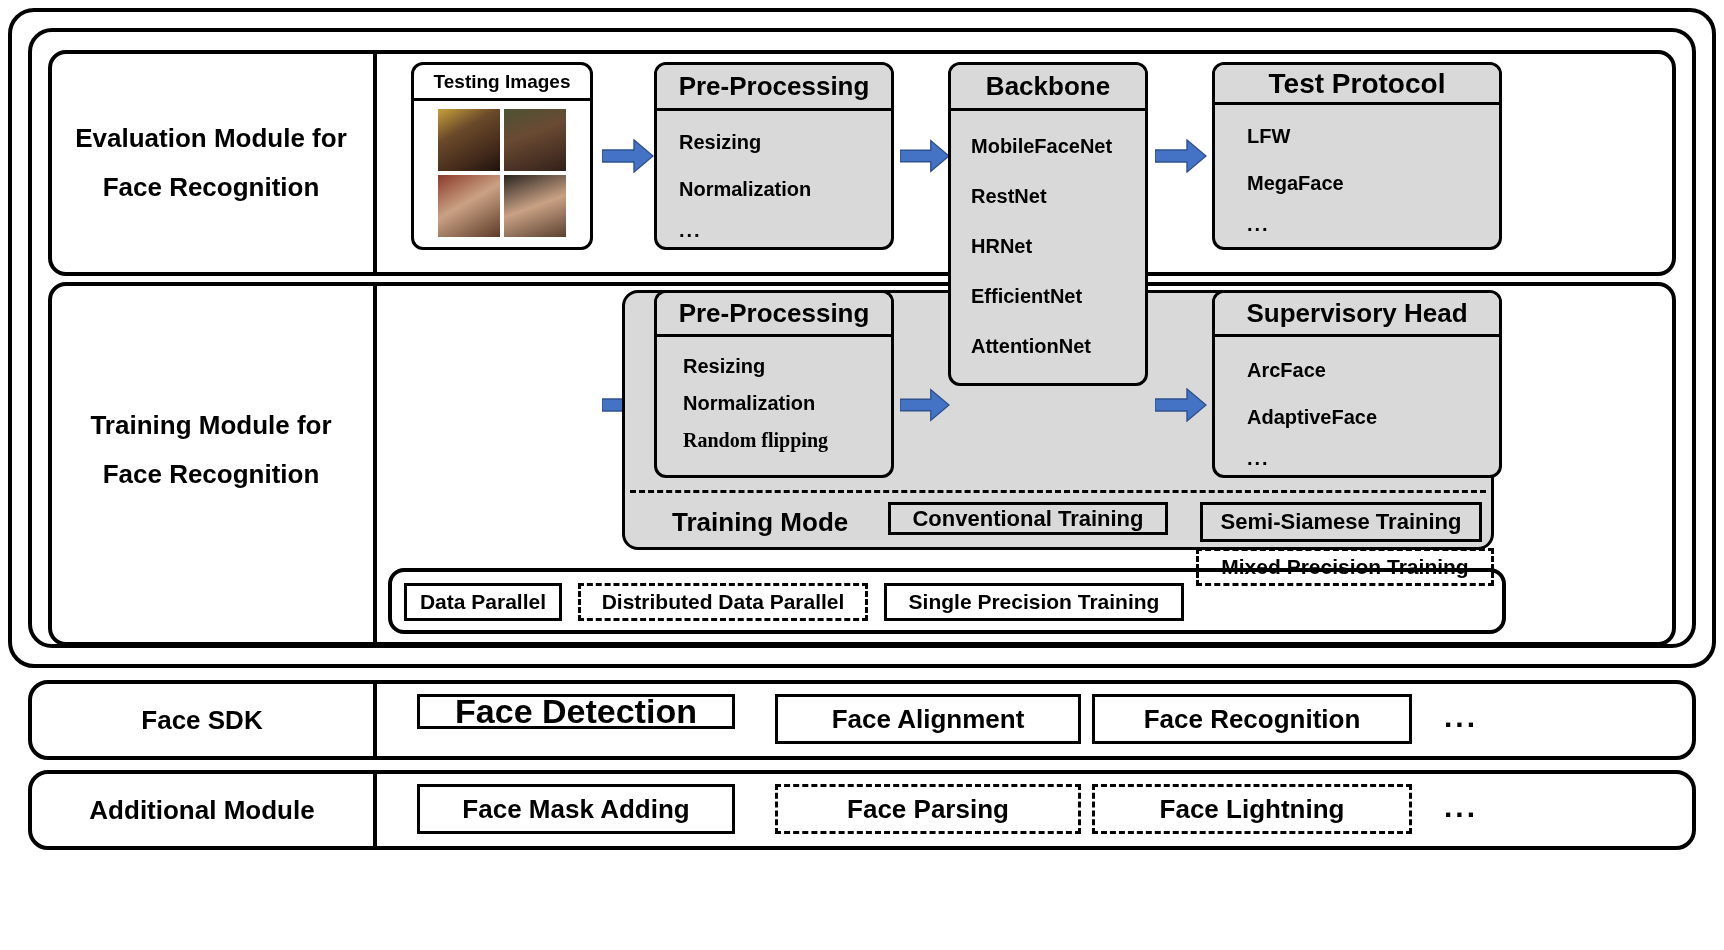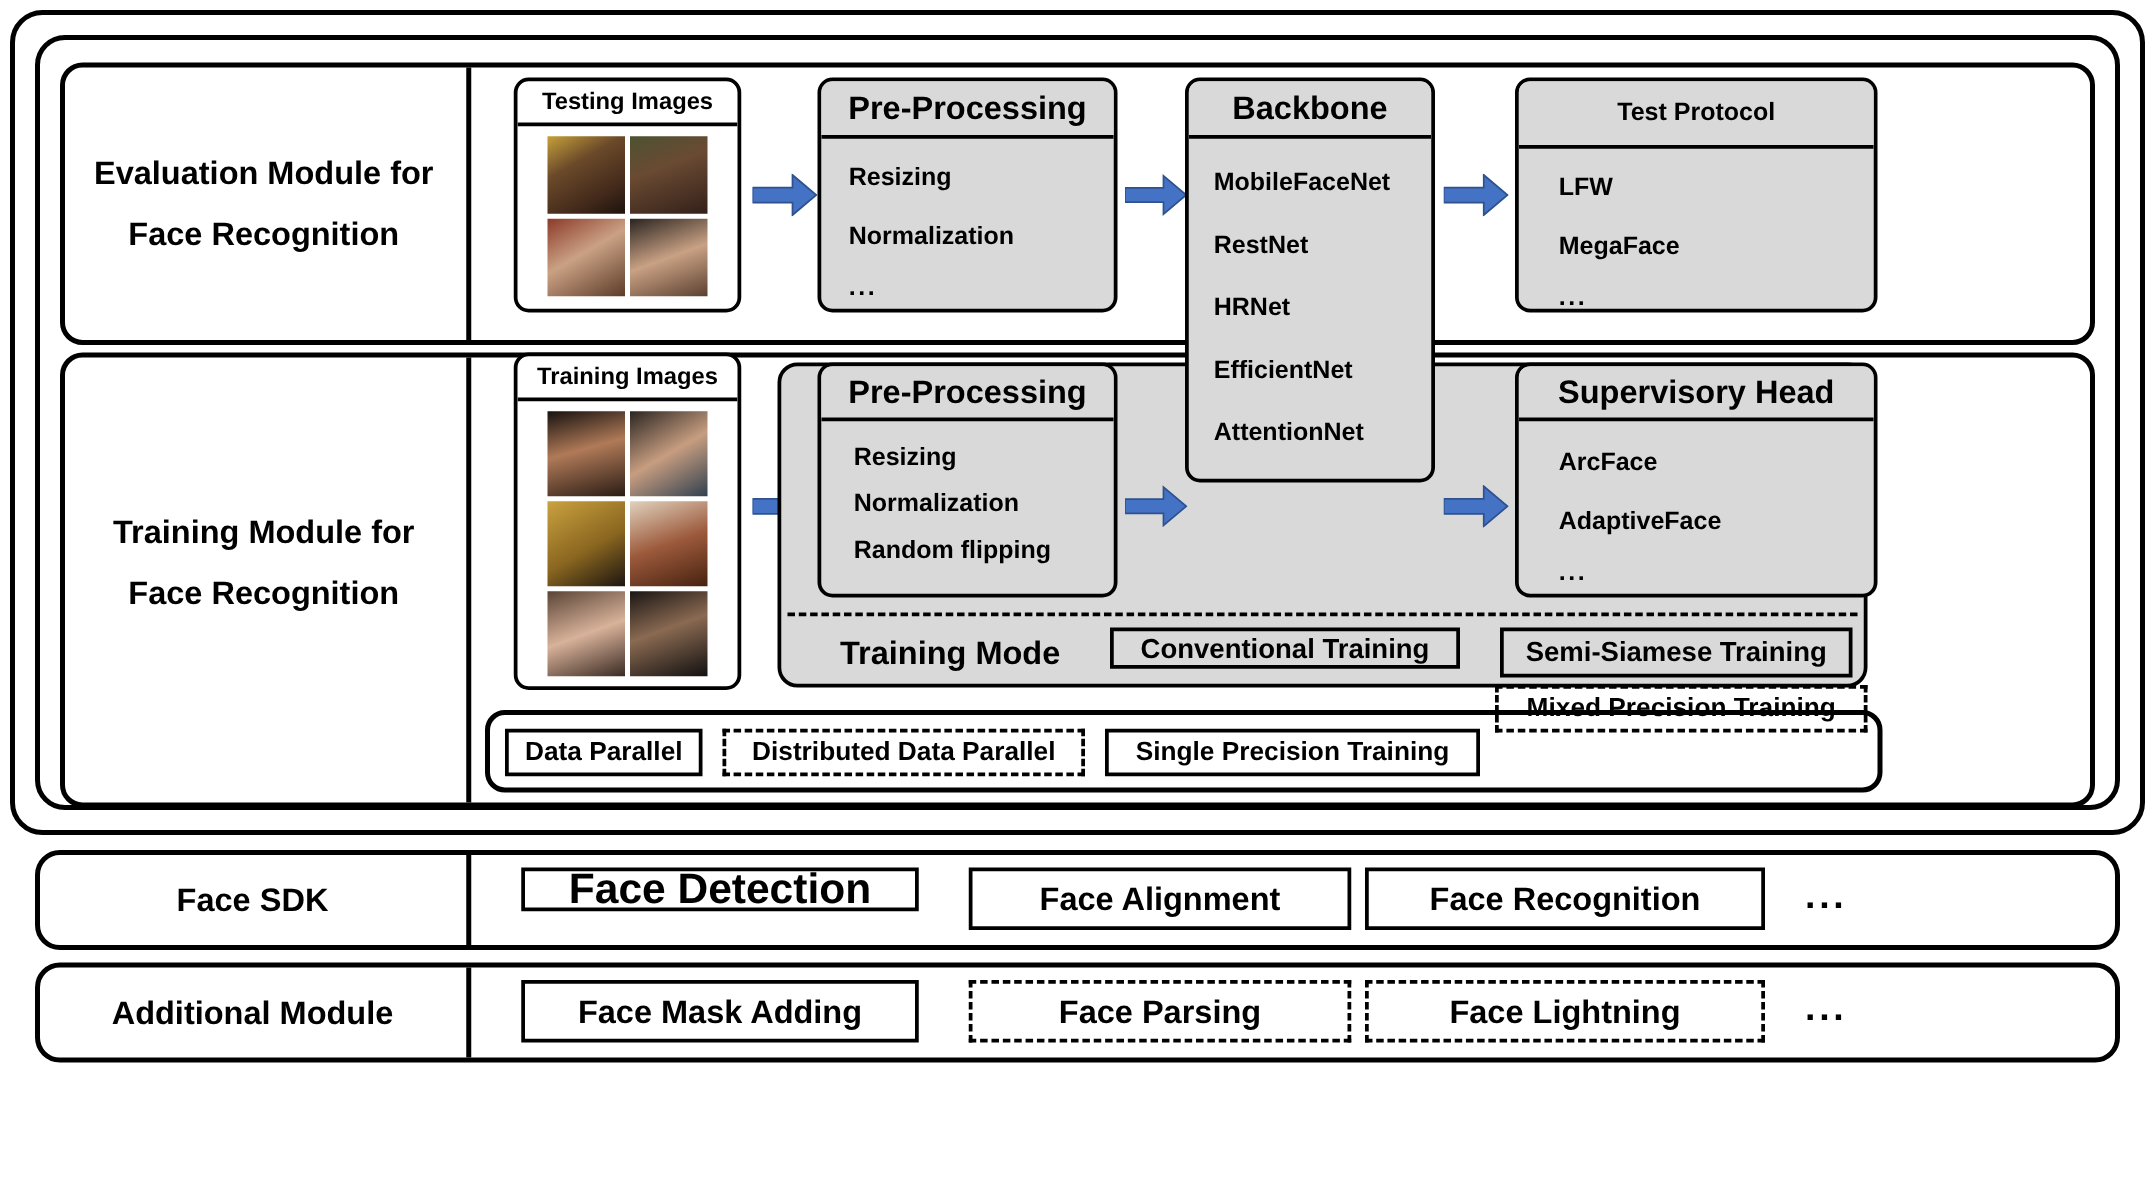--- a/index.html
+++ b/index.html
@@ -119,60 +119,49 @@
 
   <svg class="arrow" style="left:900px;top:139px;" width="50" height="34" viewBox="0 0 52 34">
     <path d="M0 11 H32 V1 L51 17 L32 33 V23 H0 Z" fill="#4472C4" stroke="#2F528F" stroke-width="1.4"></path>
   </svg>
 
   <svg class="arrow" style="left:1155px;top:139px;" width="52" height="34" viewBox="0 0 52 34">
     <path d="M0 11 H32 V1 L51 17 L32 33 V23 H0 Z" fill="#4472C4" stroke="#2F528F" stroke-width="1.4"></path>
   </svg>
 
   <div class="card" style="left:1212px;top:62px;width:290px;height:188px;">
-    <div class="card-title" style="height:54px;font-size:20px;">Test Protocol</div>
+    <div class="card-title" style="height:40px;font-size:28px;">Test Protocol</div>
     <div class="card-body" style="font-size:20px;">
       <div class="li" style="margin:10px 0 0 14px;">LFW</div>
       <div class="li" style="margin:24px 0 0 14px;">MegaFace</div>
       <div class="li" style="margin:18px 0 0 14px;letter-spacing:2px;">...</div>
     </div>
   </div>
 
   <div class="rrect2" style="left:48px;top:282px;width:1628px;height:364px;"></div>
   <div class="vdiv" style="left:373px;top:286px;height:356px;"></div>
 
   <div class="section-label" style="left:52px;top:300px;width:318px;height:300px;font-size:26px;">
     <span>Training Module for</span>
     <span>Face Recognition</span>
   </div>
 
-  <div class="wcard" style="left:411px;top:282px;width:182px;height:270px;">
-    <div class="wcard-title" style="height:36px;font-size:19px;">Training Images</div>
-    <div class="imgrid" style="padding:8px 0 0 0;gap:4px;">
-      <div class="thumb" style="width:62px;height:68px;background:linear-gradient(165deg,#17120f 0%,#b07a58 45%,#2a1c15 100%);"></div>
-      <div class="thumb" style="width:62px;height:68px;background:linear-gradient(150deg,#2b2622 0%,#c79d80 50%,#30404f 100%);"></div>
-      <div class="thumb" style="width:62px;height:68px;background:linear-gradient(150deg,#caa23f 0%,#8a6620 55%,#1c1510 100%);"></div>
-      <div class="thumb" style="width:62px;height:68px;background:linear-gradient(160deg,#e0d2be 0%,#9d5a3c 50%,#46220f 100%);"></div>
-      <div class="thumb" style="width:62px;height:68px;background:linear-gradient(160deg,#5a4436 0%,#d8b29a 50%,#3a2a22 100%);"></div>
-      <div class="thumb" style="width:62px;height:68px;background:linear-gradient(160deg,#1b1614 0%,#8a6a52 45%,#121010 100%);"></div>
-    </div>
-  </div>
 
   <svg class="arrow" style="left:602px;top:388px;" width="52" height="34" viewBox="0 0 52 34">
     <path d="M0 11 H32 V1 L51 17 L32 33 V23 H0 Z" fill="#4472C4" stroke="#2F528F" stroke-width="1.4"></path>
   </svg>
 
   <div class="gpanel" style="left:622px;top:290px;width:872px;height:260px;"></div>
 
   <div class="card" style="left:654px;top:290px;width:240px;height:188px;">
     <div class="card-title" style="height:44px;font-size:26px;">Pre-Processing</div>
     <div class="card-body" style="font-size:20px;">
       <div class="li" style="margin:8px 0 0 8px;">Resizing</div>
       <div class="li" style="margin:14px 0 0 8px;">Normalization</div>
-      <div class="li" style="margin:14px 0 1px 8px;">Random flipping</div>
+      <div class="li" style="margin:14px 0 1px 8px;font-family:Liberation Serif, serif;">Random flipping</div>
       <div class="li" style="margin:10px 0 0 8px;letter-spacing:2px;">...</div>
     </div>
   </div>
 
   <svg class="arrow" style="left:900px;top:388px;" width="50" height="34" viewBox="0 0 52 34">
     <path d="M0 11 H32 V1 L51 17 L32 33 V23 H0 Z" fill="#4472C4" stroke="#2F528F" stroke-width="1.4"></path>
   </svg>
 
   <svg class="arrow" style="left:1155px;top:388px;" width="52" height="34" viewBox="0 0 52 34">
     <path d="M0 11 H32 V1 L51 17 L32 33 V23 H0 Z" fill="#4472C4" stroke="#2F528F" stroke-width="1.4"></path>

